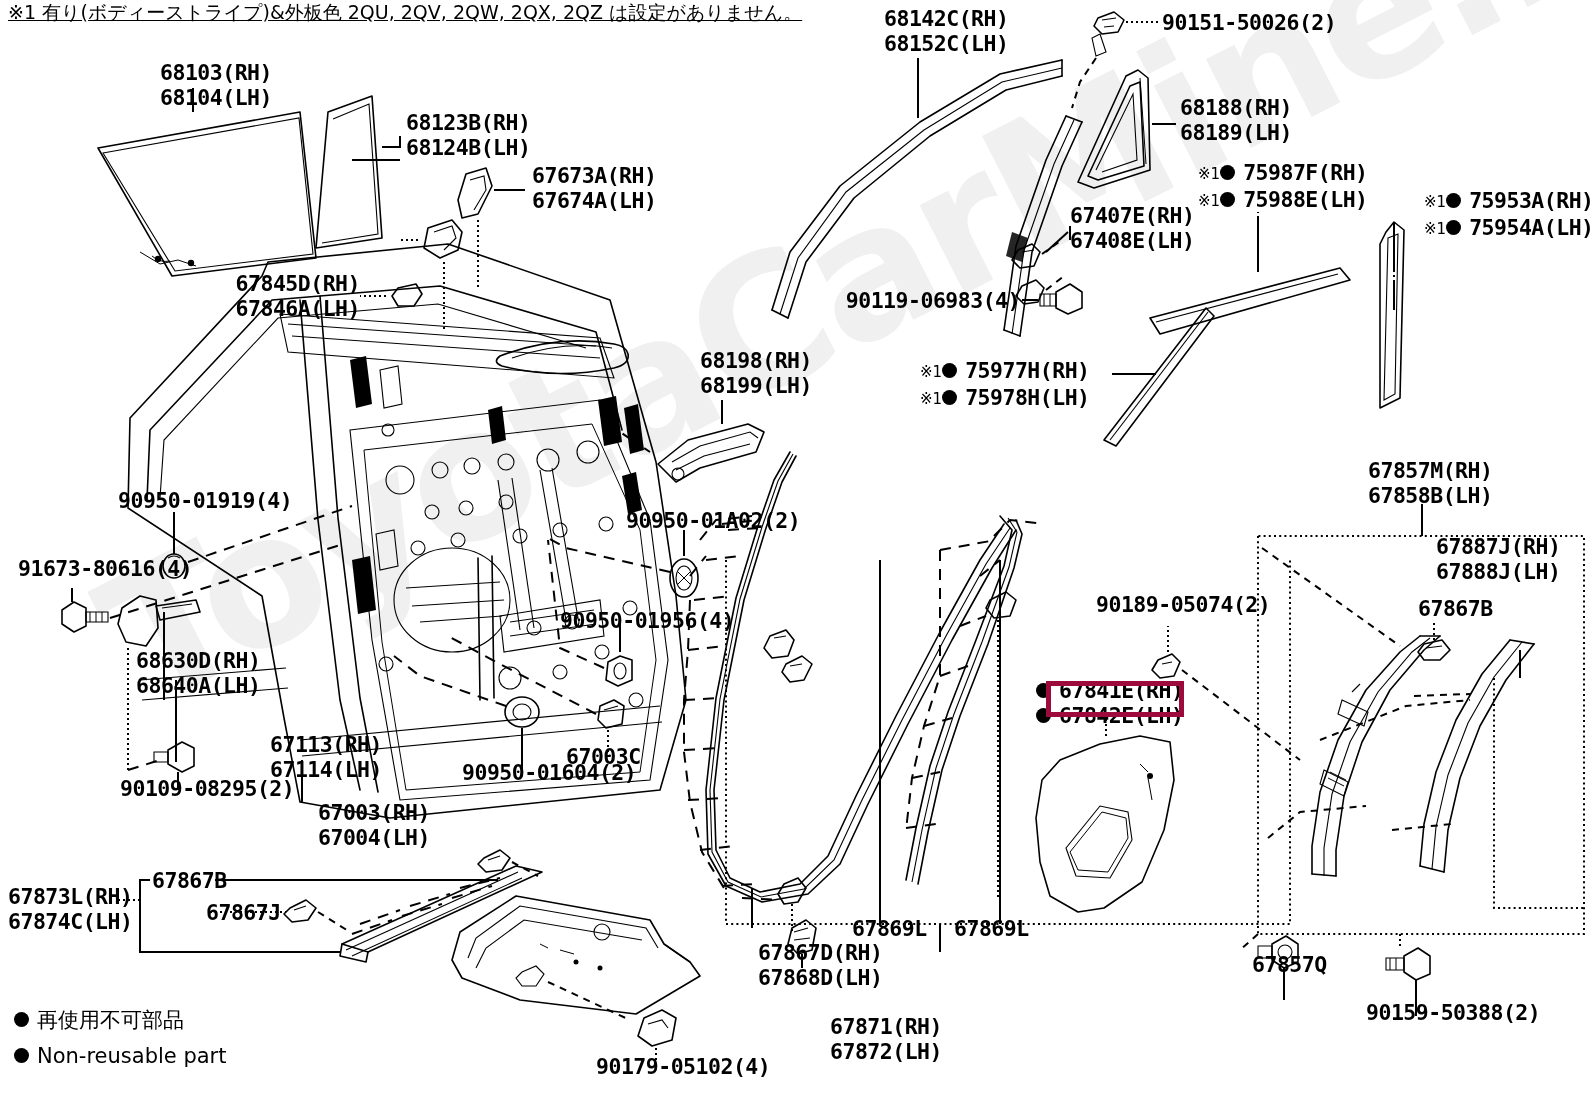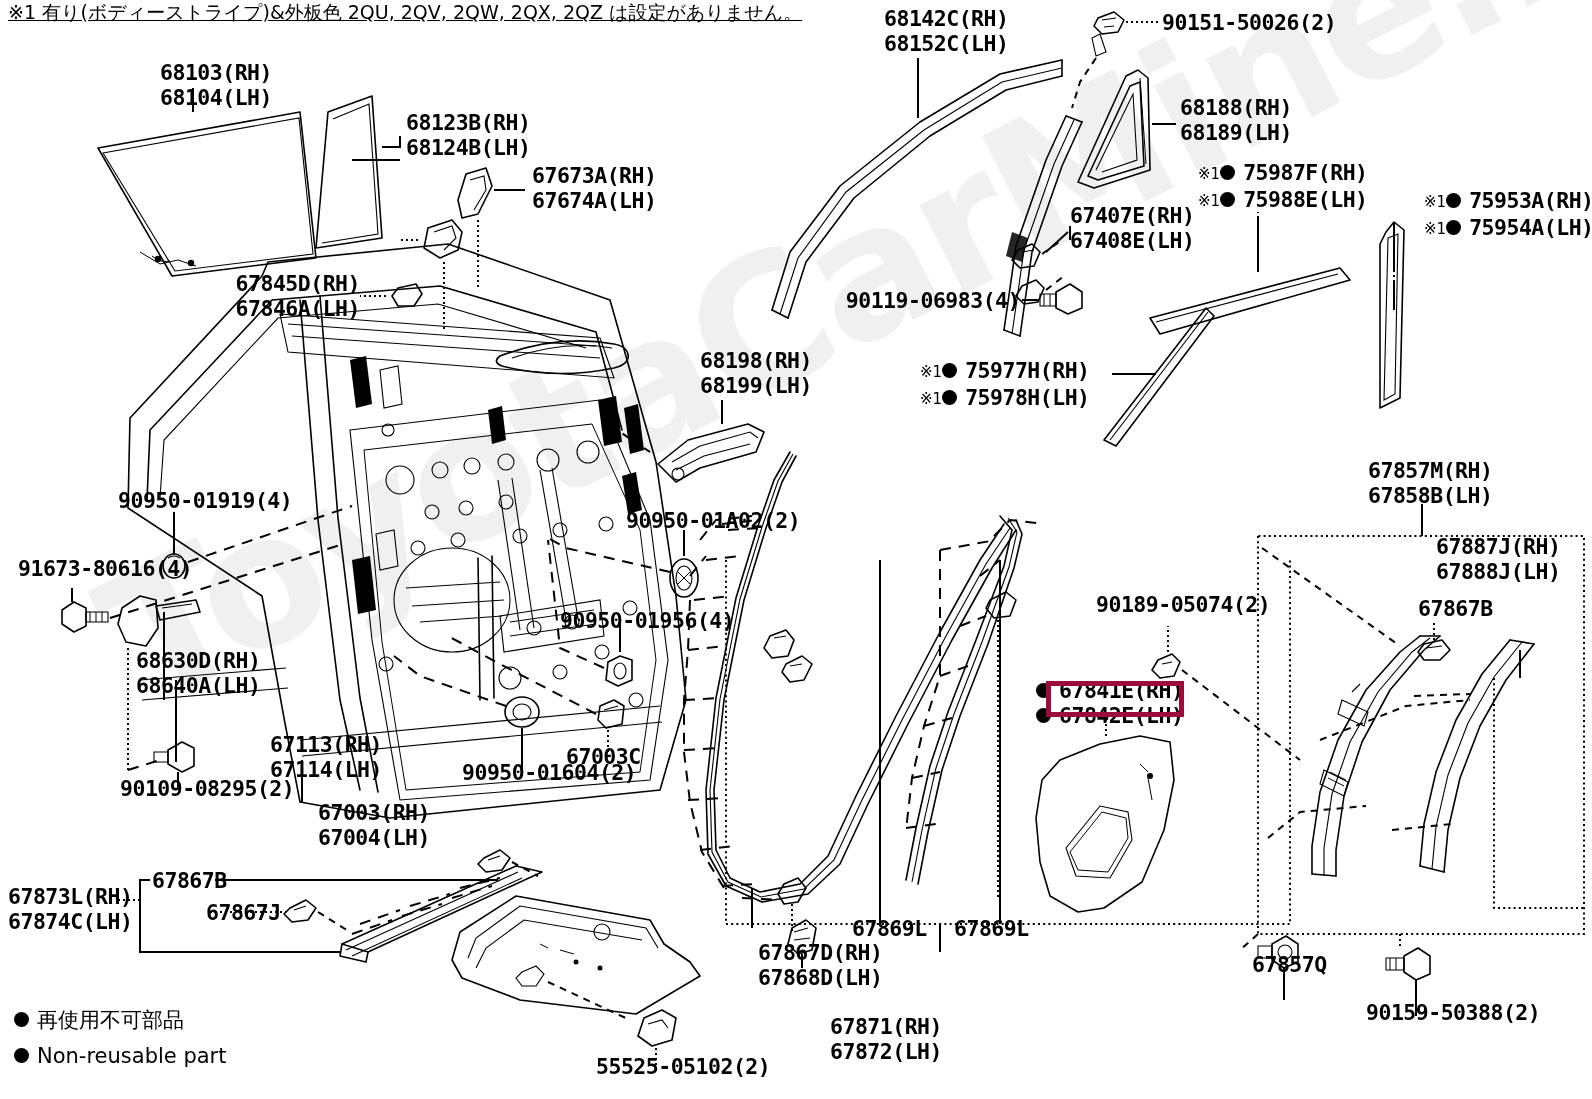--- a/index.html
+++ b/index.html
@@ -469,21 +469,21 @@
   <div class="lbl" style="left:270px;top:732px;"><span>67113(RH)</span><br><span>67114(LH)</span></div>
   <div class="lbl" style="left:318px;top:800px;"><span>67003(RH)</span><br><span>67004(LH)</span></div>
   <div class="lbl" style="left:462px;top:760px;">90950-01604(2)</div>
   <div class="lbl" style="left:560px;top:608px;">90950-01956(4)</div>
   <div class="lbl" style="left:626px;top:508px;">90950-01A02(2)</div>
   <div class="lbl" style="left:566px;top:744px;">67003C</div>
 
   <div class="lbl" style="left:152px;top:868px;">67867B</div>
   <div class="lbl" style="left:158px;top:900px;margin-left:48px;">67867J</div>
   <div class="lbl" style="left:8px;top:884px;"><span>67873L(RH)</span><br><span>67874C(LH)</span></div>
-  <div class="lbl" style="left:596px;top:1054px;">55525-05102(2)</div>
+  <div class="lbl" style="left:596px;top:1054px;">90179-05102(4)</div>
 
   <div class="lbl" style="left:758px;top:940px;"><span>67867D(RH)</span><br><span>67868D(LH)</span></div>
   <div class="lbl" style="left:852px;top:916px;">67869L</div>
   <div class="lbl" style="left:954px;top:916px;">67869L</div>
   <div class="lbl" style="left:830px;top:1014px;"><span>67871(RH)</span><br><span>67872(LH)</span></div>
 
   <div class="lbl" style="left:1096px;top:592px;">90189-05074(2)</div>
 
   <div class="lbl" style="left:1036px;top:678px;"><span class="dot"></span><span>67841E(RH)</span><br><span class="dot"></span><span>67842E(LH)</span></div>
   <div class="hl" style="left:1046px;top:681px;width:138px;height:36px;"></div>

